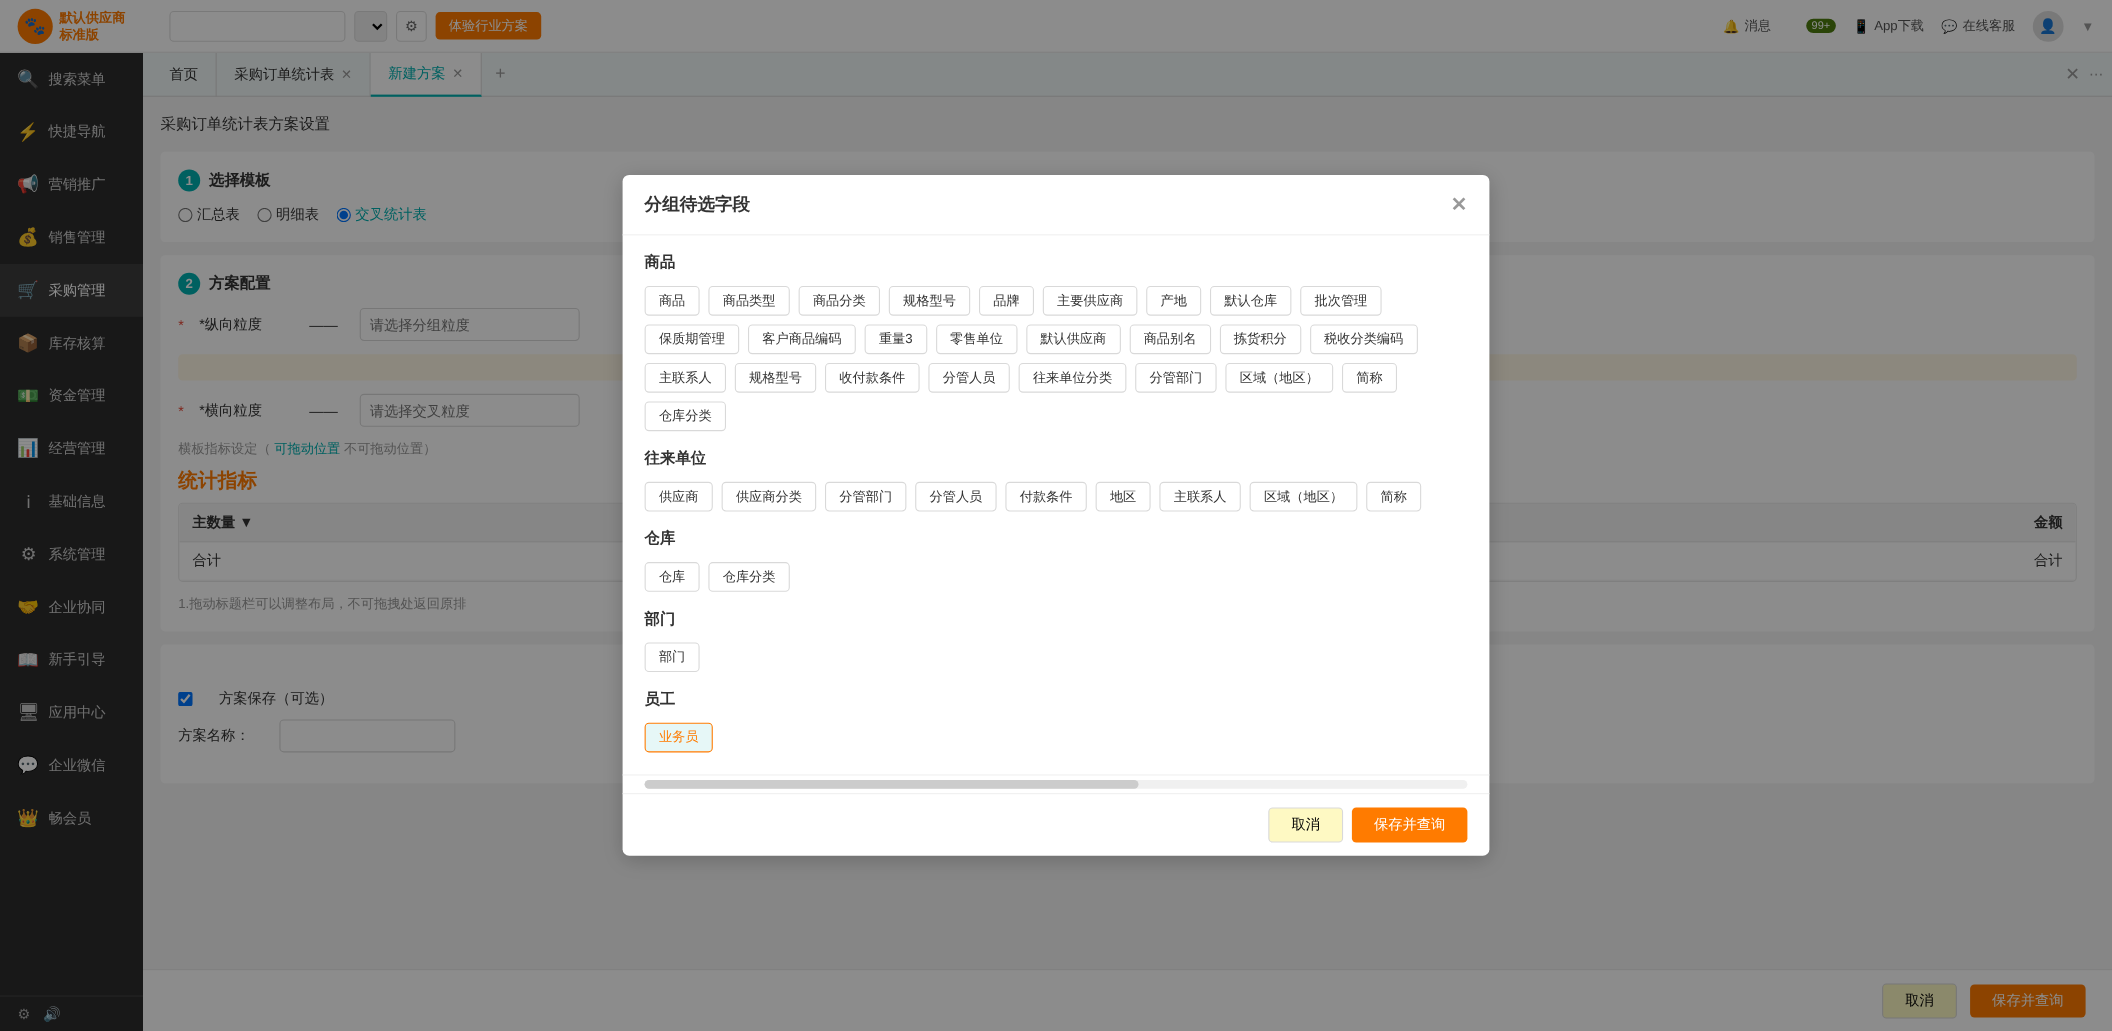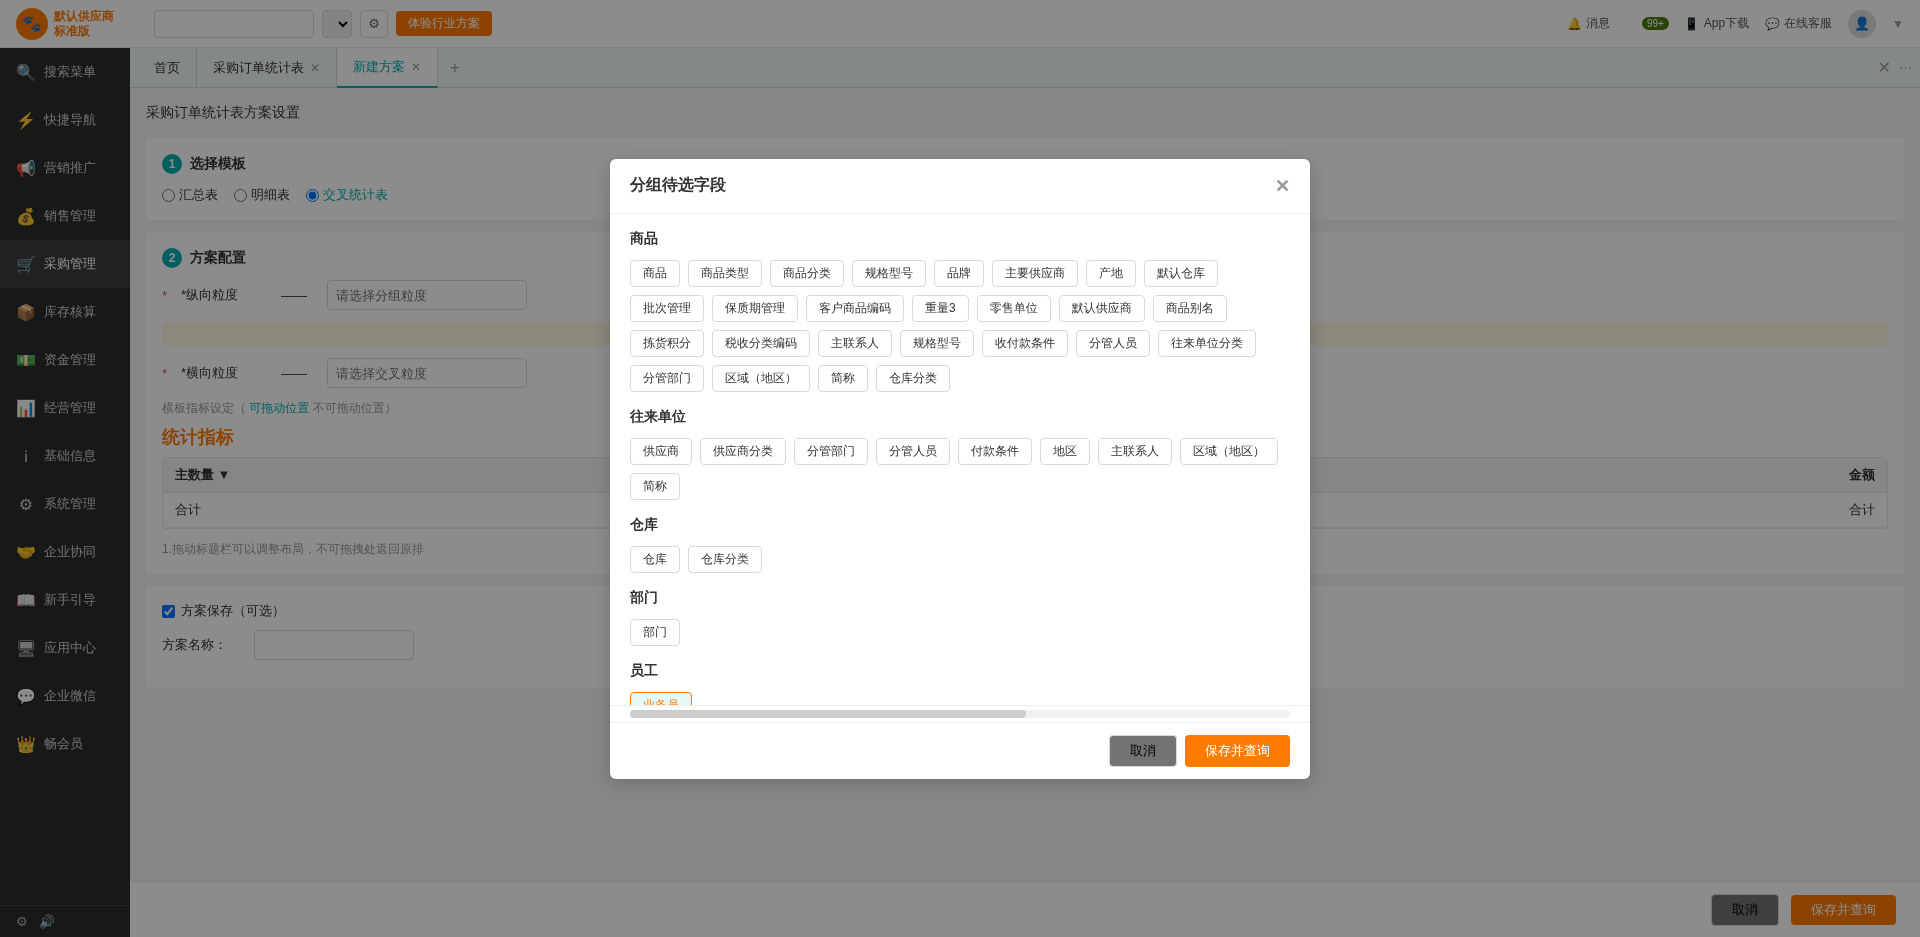--- a/index.html
+++ b/index.html
@@ -158,21 +158,21 @@
     
     .overlay {
       position: fixed; top: 0; left: 0; right: 0; bottom: 0;
       background: rgba(0,0,0,0.45);
       z-index: 200;
       display: flex; align-items: center; justify-content: center;
     }
     .modal {
       background: #fff;
       border-radius: 6px;
-      width: 700px;
+      width: 788px;
       max-height: 620px;
       display: flex; flex-direction: column;
       box-shadow: 0 4px 20px rgba(0,0,0,0.2);
     }
     .modal-header {
       padding: 16px 20px;
       border-bottom: 1px solid #f0f0f0;
       display: flex; align-items: center; justify-content: space-between;
       font-size: 16px; font-weight: bold;
     }
@@ -205,21 +205,21 @@
     .field-tag.selected { border-color: #00b0b0; color: #00b0b0; background: #e6f7f7; }
     .field-tag.orange-text { color: #ff7b00; border-color: #ff7b00; }
 
     .modal-footer {
       padding: 12px 20px;
       border-top: 1px solid #f0f0f0;
       display: flex; justify-content: flex-end; gap: 8px;
     }
     .btn-cancel {
       padding: 6px 20px; border: 1px solid #d9d9d9;
-      border-radius: 4px; background: #737373; cursor: pointer; font-size: 13px;
+      border-radius: 4px; background: #fef9c3; cursor: pointer; font-size: 13px;
     }
     .btn-confirm {
       padding: 6px 20px; border: none;
       border-radius: 4px; background: #ff7b00; color: #fff;
       cursor: pointer; font-size: 13px;
     }
 
     .radio-group { display: flex; align-items: flex-start; gap: 16px; }
     .radio-item { display: flex; align-items: center; gap: 4px; font-size: 13px; cursor: pointer; }
 
@@ -425,21 +425,21 @@
         <span class="col1">合计</span>
         <span class="col2">合计</span>
       </div>
     </div>
     <div style="margin-top:12px;font-size:12px;color:#999;">
       <div>1.拖动标题栏可以调整布局，不可拖拽处返回原排</div>
     </div>
   </div>
 
   <div class="section-card">
-    <div style="display:flex;align-items:center;gap:6px;margin-bottom:10px;">
+    <div style="display:flex;align-items:center;gap:24px;margin-bottom:10px;margin-top:24px;">
       <input type="checkbox" checked="" style="">
       <span>方案保存（可选）</span>
     </div>
     <div class="form-row">
       <span class="form-label">方案名称：</span>
       <input class="form-input" style="width: 160px;">
     </div>
   </div>
 </div>
 

